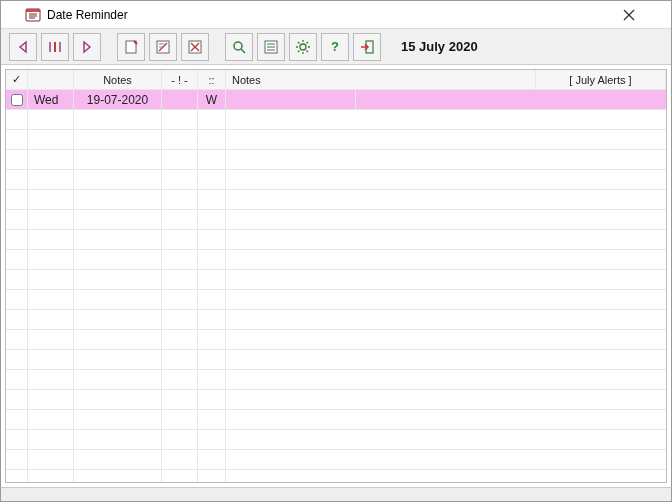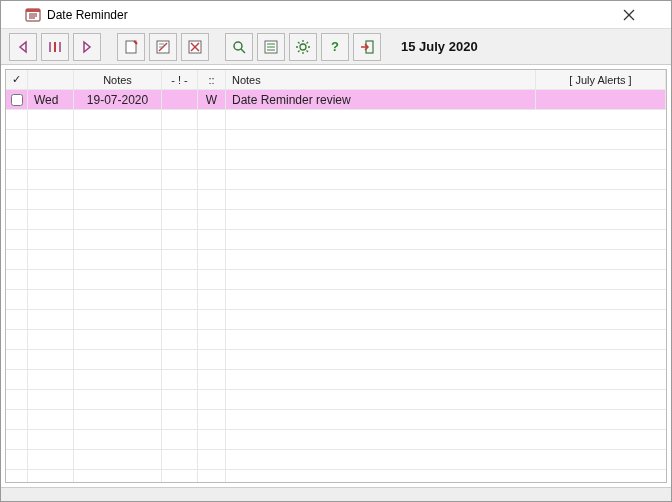--- a/index.html
+++ b/index.html
@@ -248,20 +248,19 @@
       <div class="col-alerts">[ July Alerts ]</div>
     </div>
     <div class="grow hl">
       <div class="col-check">
         <input type="checkbox" style="">
       </div>
       <div class="col-day">Wed</div>
       <div class="col-date">19-07-2020</div>
       <div class="col-pri"></div>
       <div class="col-rep">W</div>
-      <div class="col-notes">Date Reminder review</div>
       <div class="col-alerts"></div>
     </div>
     <div class="blankrows"></div>
   </div>
 </div>
 
 <div class="statusbar"></div>
 
 </body></html>

